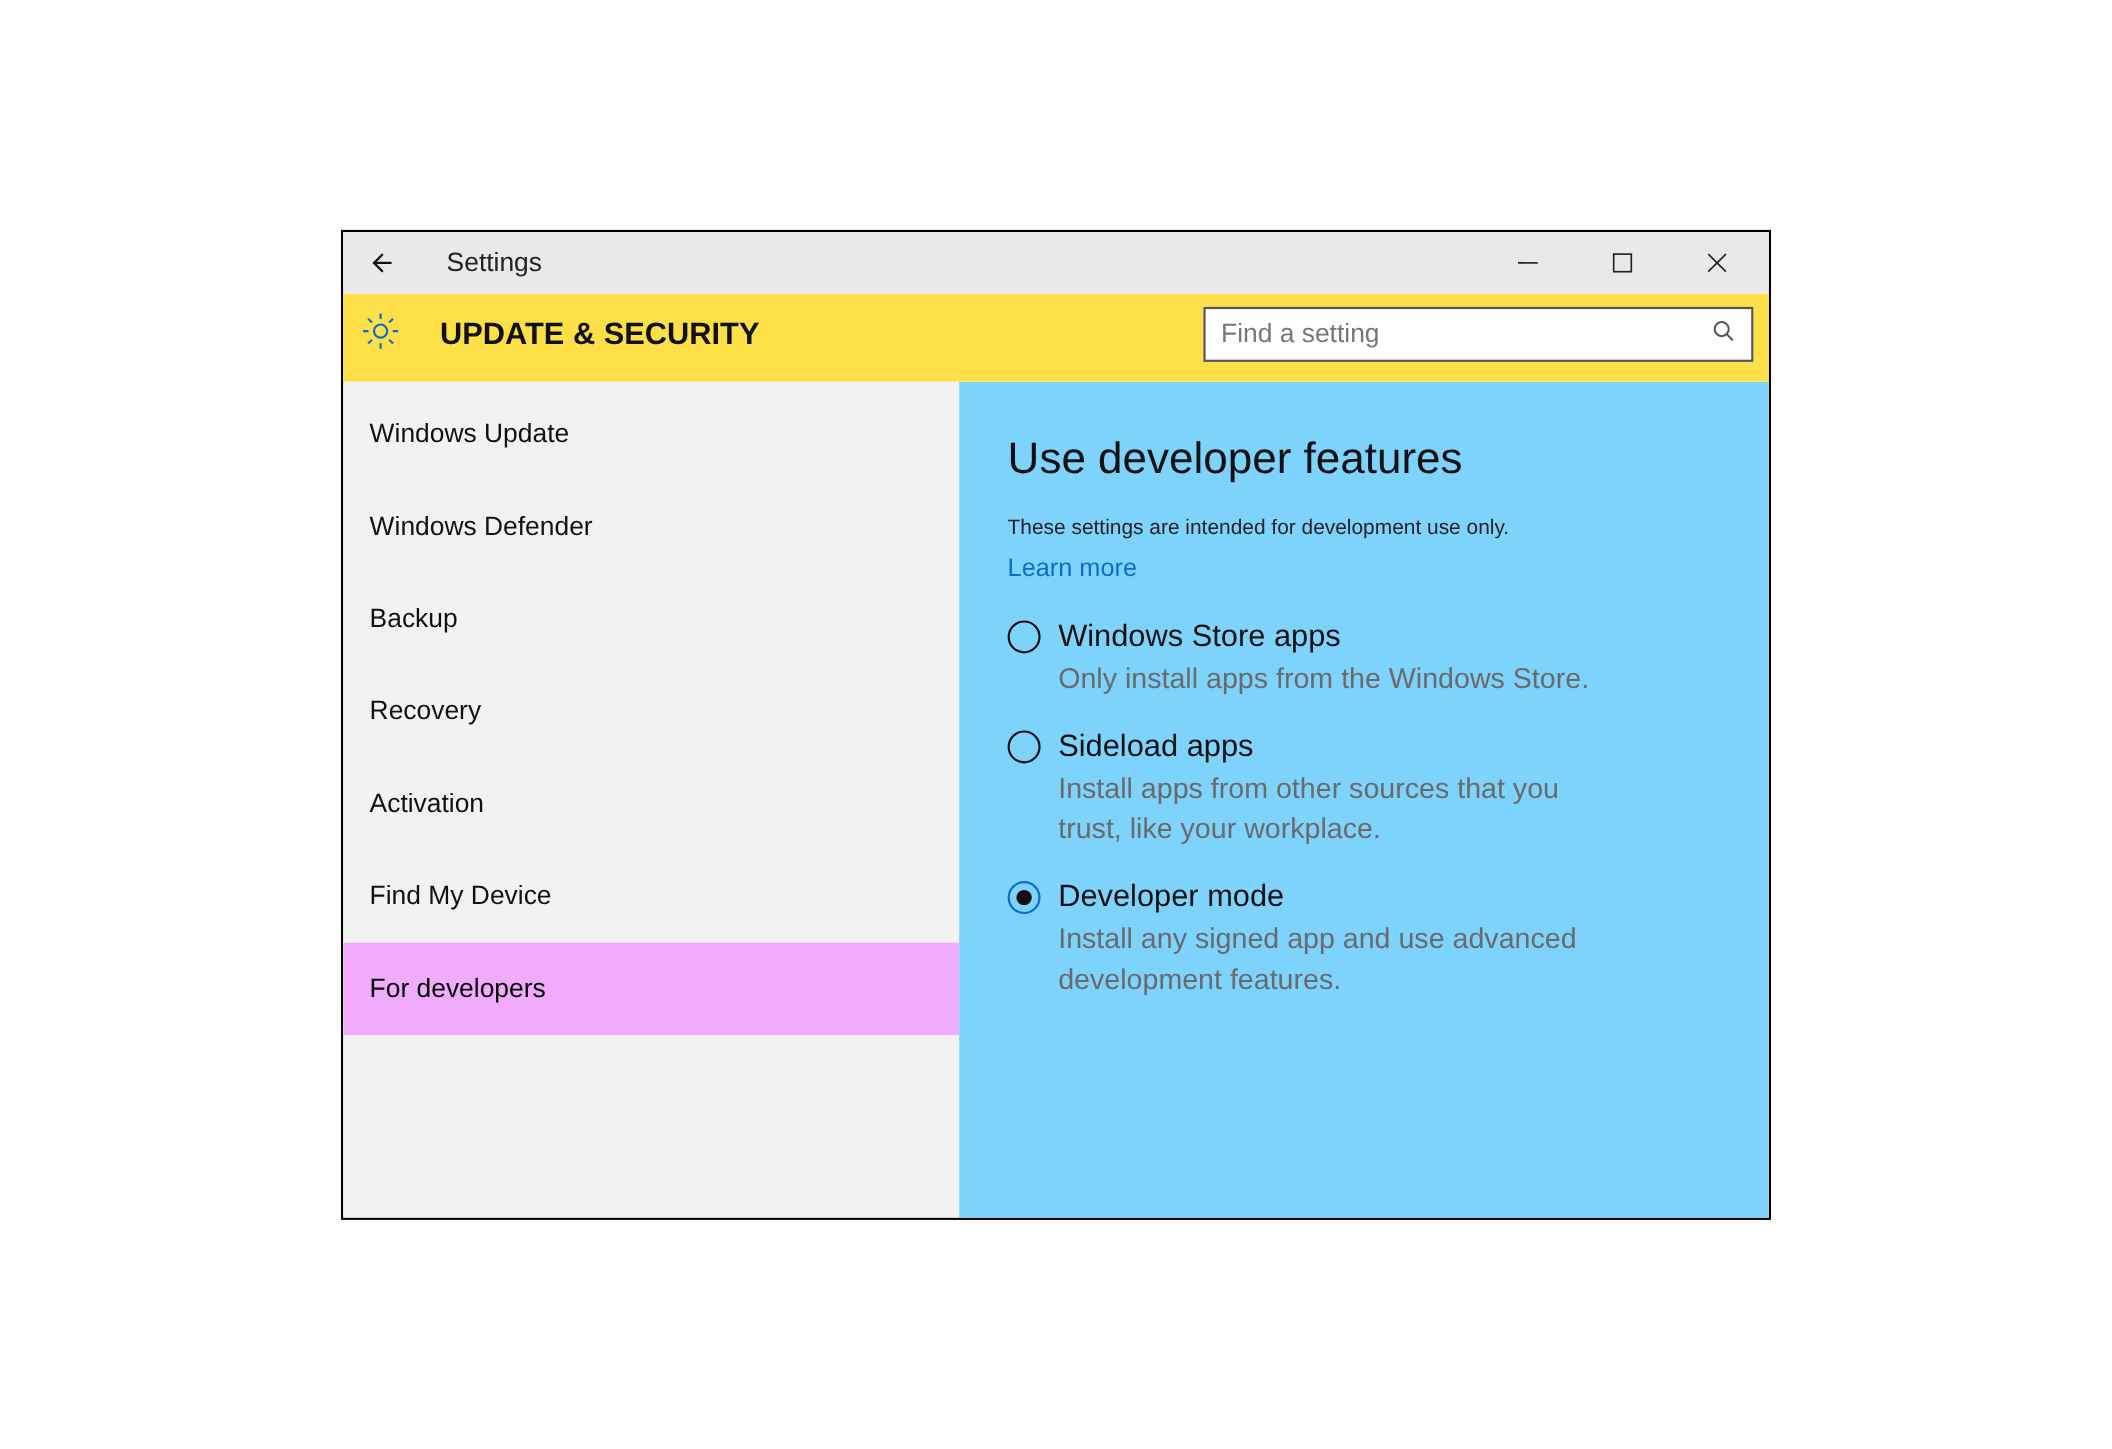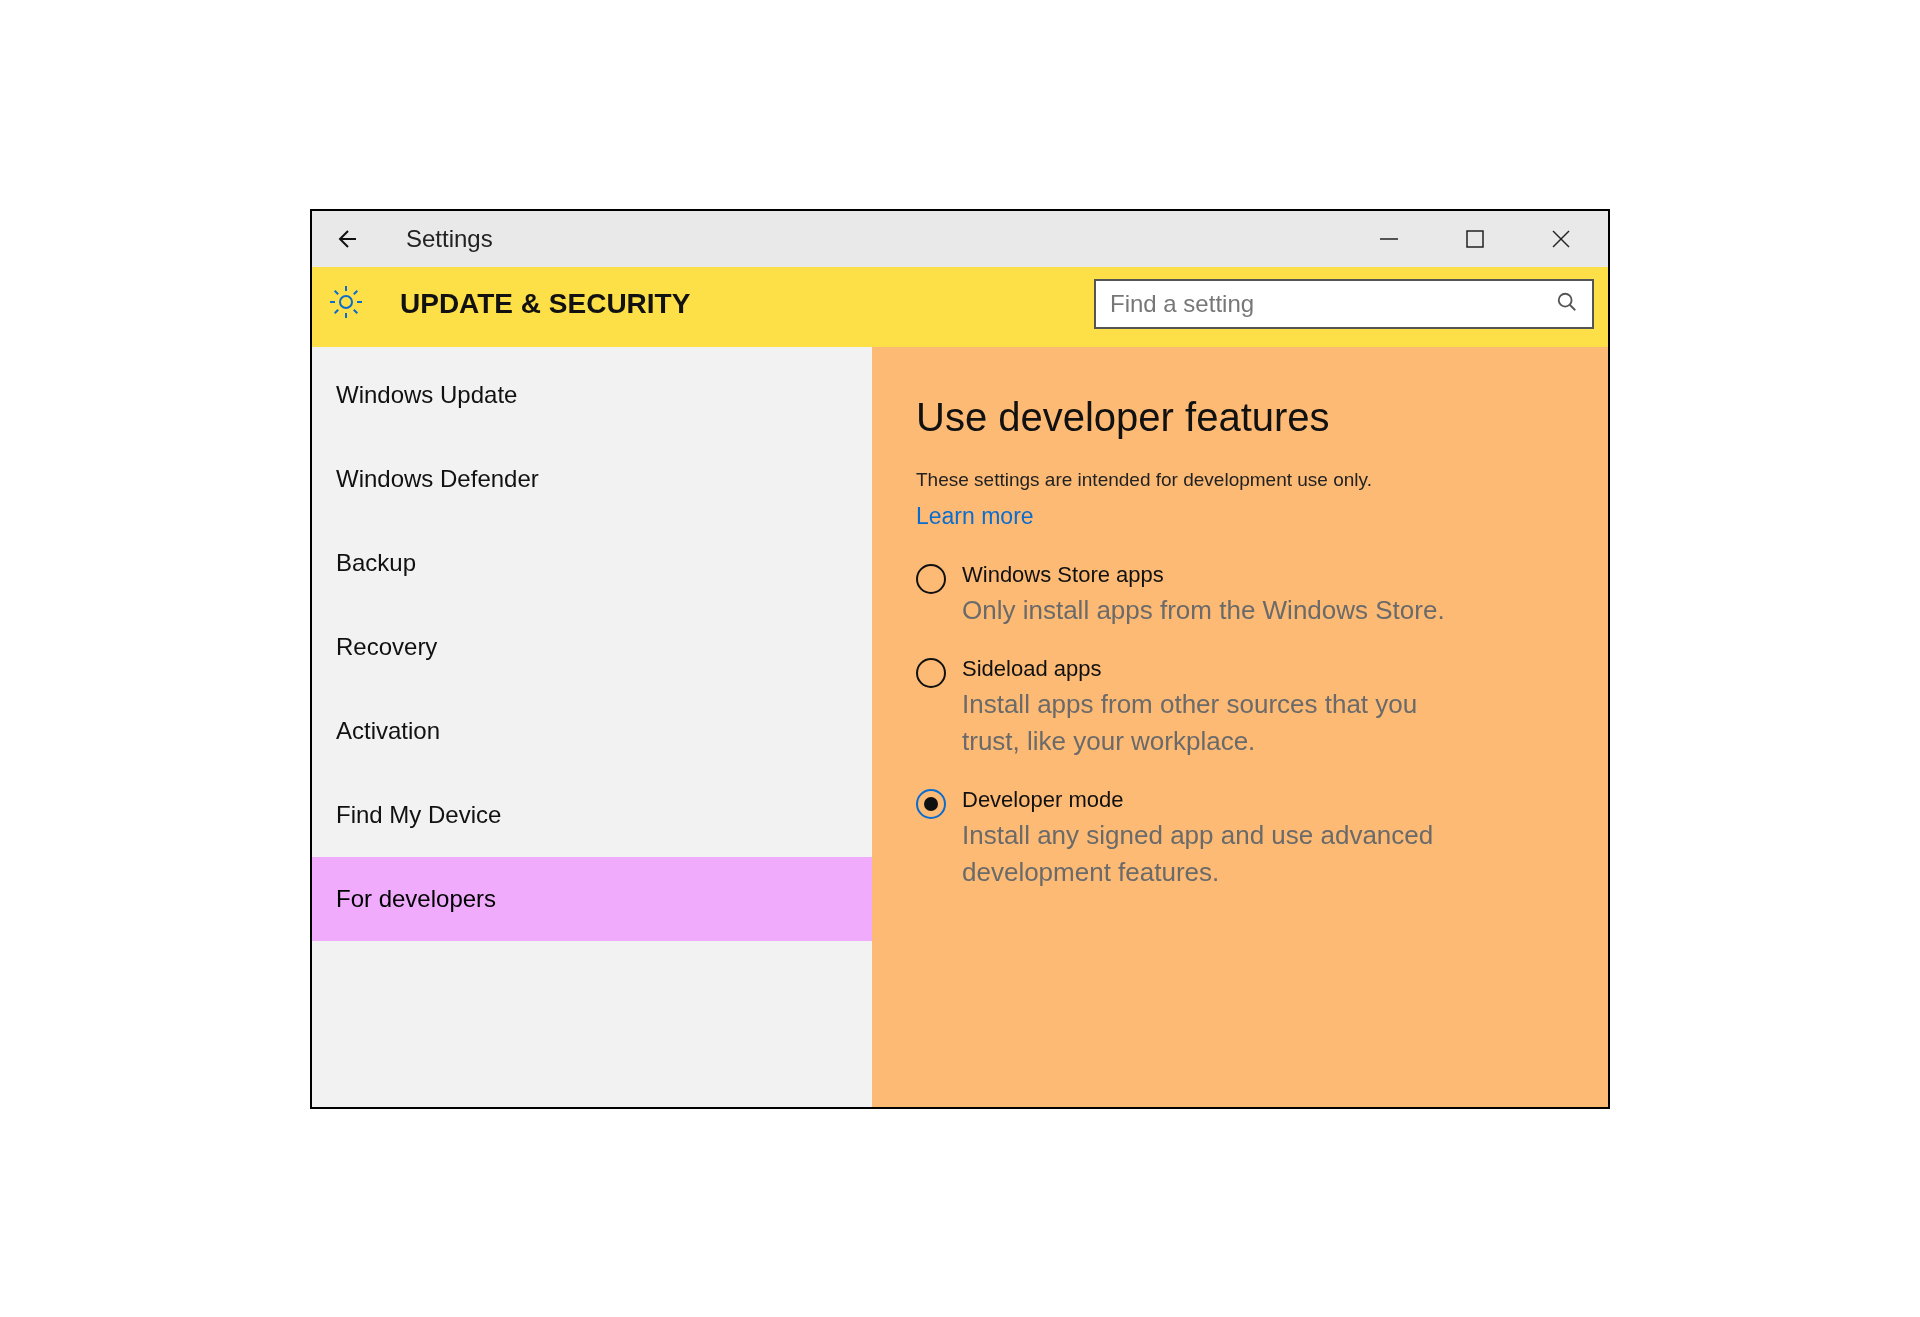--- a/index.html
+++ b/index.html
@@ -121,21 +121,21 @@
     font-size: 24px;
     color: #111;
     cursor: pointer;
   }
   .sidebar-item.selected {
     background: #f0abfc;
     color: #000;
   }
   .content {
     flex: 1;
-    background: #fdba74;
+    background: #7dd3fc;
     padding: 48px 44px 24px 44px;
     overflow: auto;
   }
   .content-heading {
     font-size: 40px;
     font-weight: 400;
     color: #111;
     margin-bottom: 26px;
   }
   .content-sub {
@@ -178,21 +178,21 @@
     border-color: #0a6cce;
   }
   .radio-dot {
     width: 14px;
     height: 14px;
     border-radius: 50%;
     background: #111;
   }
   .radio-texts { display: flex; flex-direction: column; gap: 4px; max-width: 520px; }
   .radio-label {
-    font-size: 22px;
+    font-size: 28px;
     color: #111;
   }
   .radio-desc {
     font-size: 26px;
     color: #6a6a6a;
     line-height: 1.4;
   }
 </style>
 </head>
 <body>

